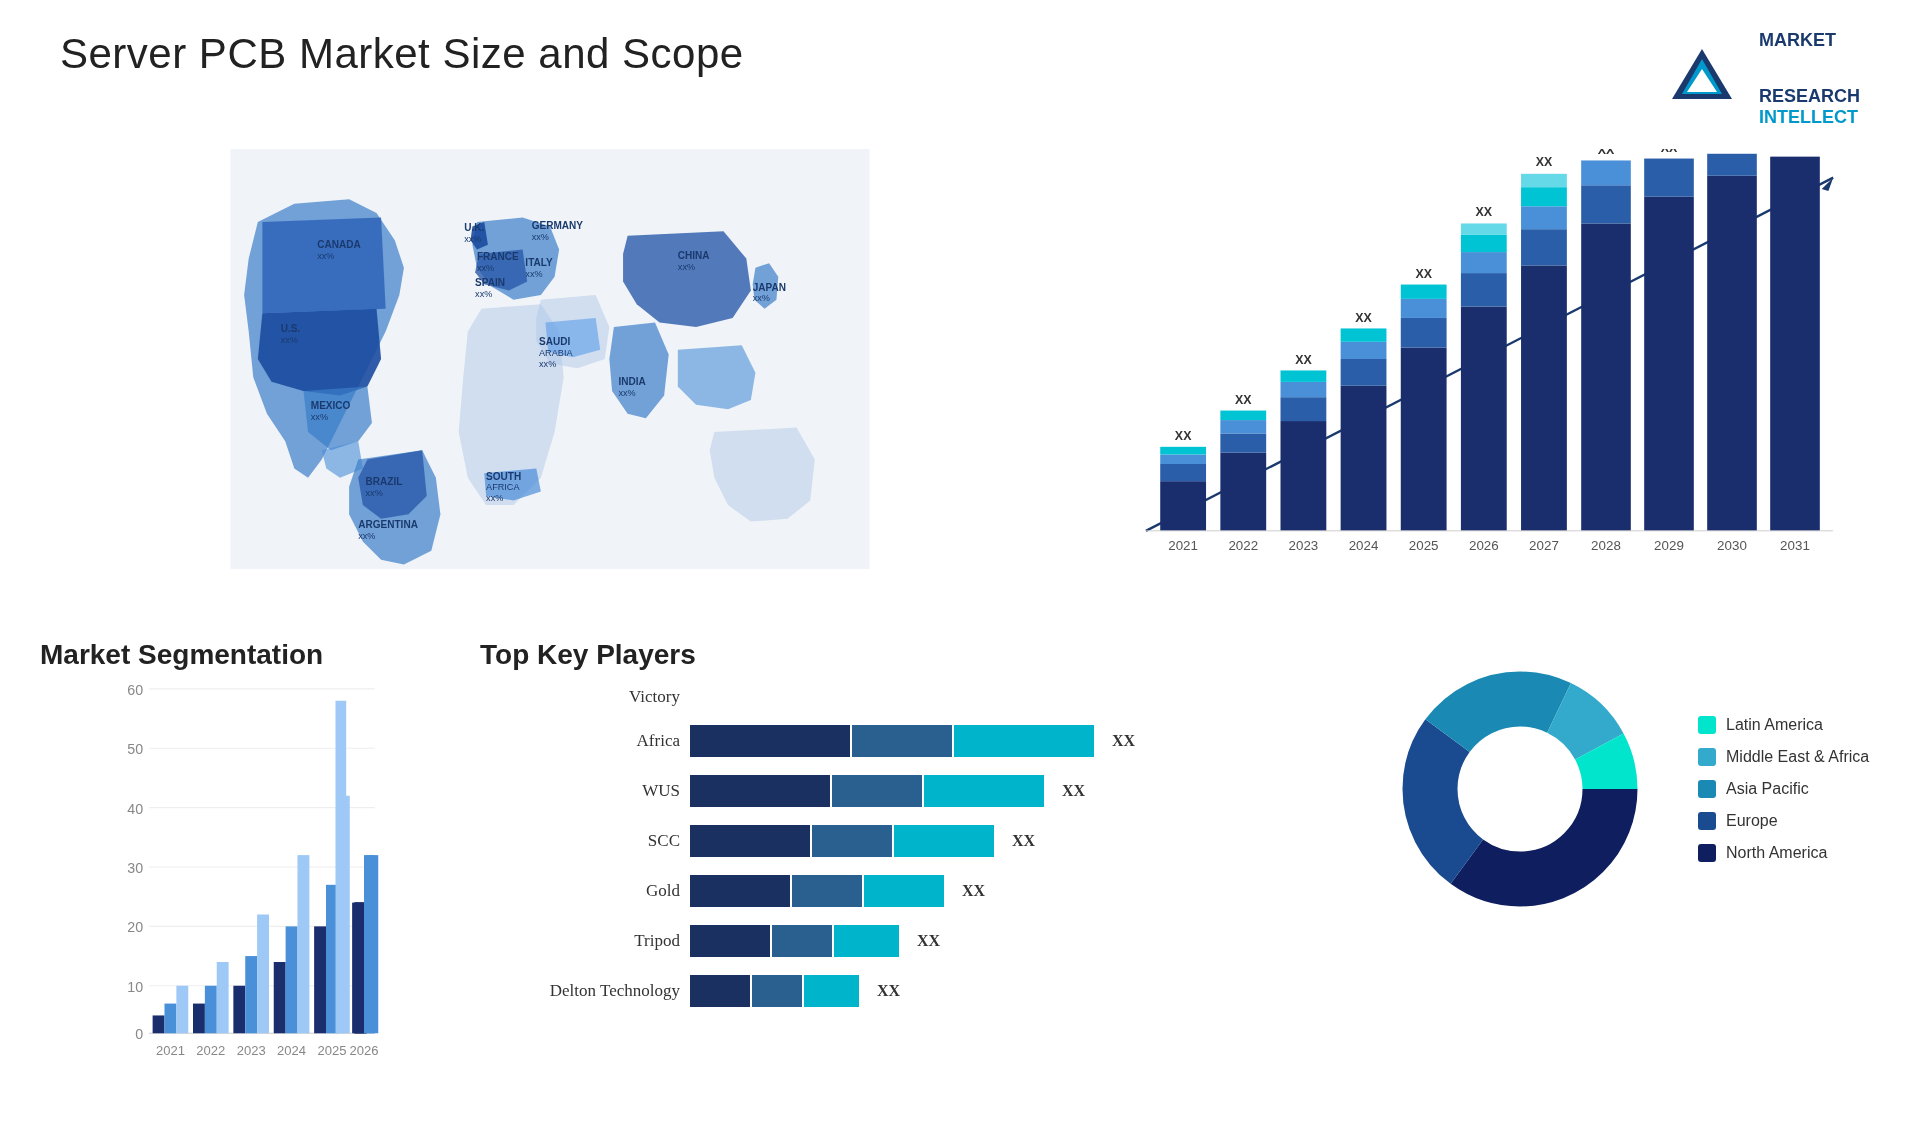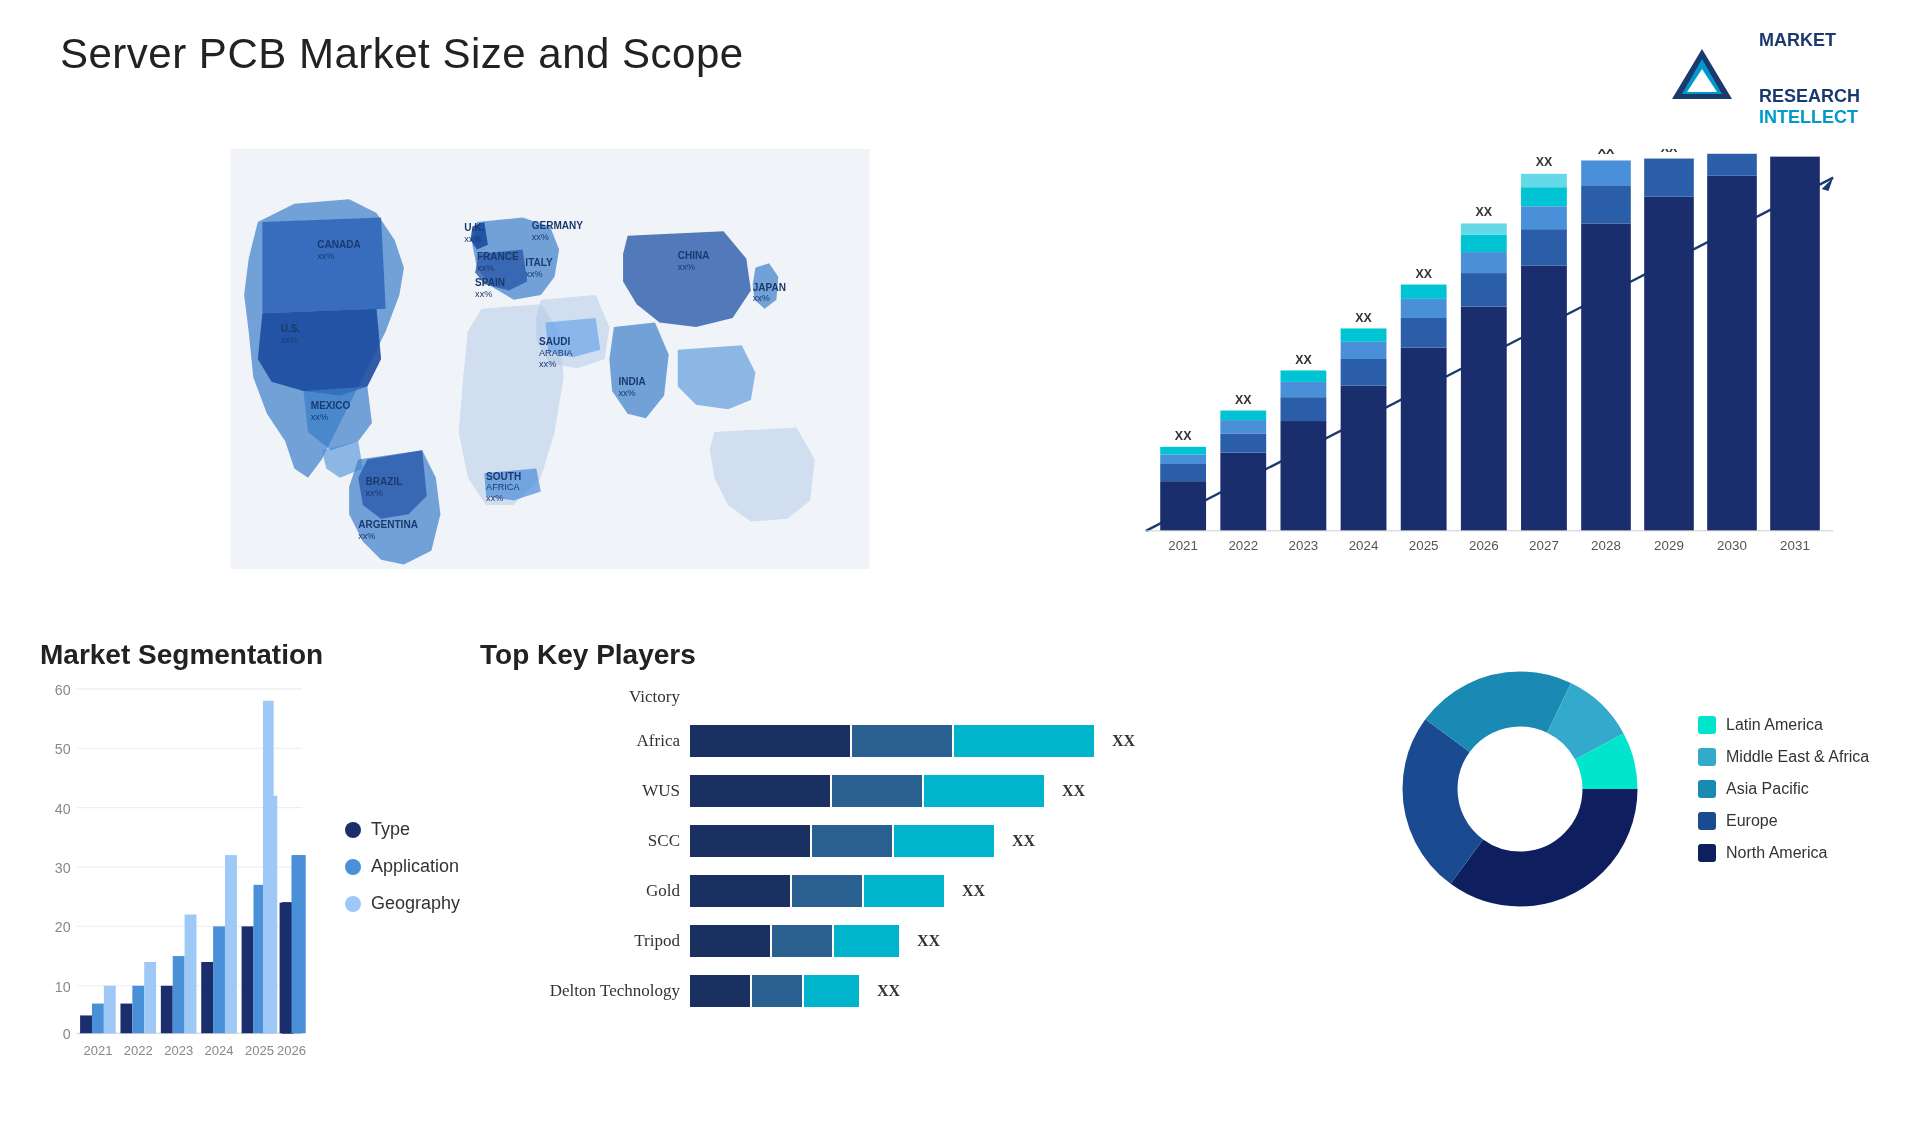--- a/index.html
+++ b/index.html
@@ -478,34 +478,20 @@
             <rect x="182" y="20" width="9" height="280" fill="#9ec8f5"></rect>
 
             <text x="43" y="318" font-size="11" fill="#888" text-anchor="middle">2021</text>
             <text x="77" y="318" font-size="11" fill="#888" text-anchor="middle">2022</text>
             <text x="111" y="318" font-size="11" fill="#888" text-anchor="middle">2023</text>
             <text x="145" y="318" font-size="11" fill="#888" text-anchor="middle">2024</text>
             <text x="179" y="318" font-size="11" fill="#888" text-anchor="middle">2025</text>
             <text x="206" y="318" font-size="11" fill="#888" text-anchor="middle">2026</text>
           </svg>
         </div>
-        <div class="seg-legend">
-          <div class="legend-item">
-            <div class="legend-dot" style="background:#1a2e6e;"></div>
-            <span>Type</span>
-          </div>
-          <div class="legend-item">
-            <div class="legend-dot" style="background:#4a90d9;"></div>
-            <span>Application</span>
-          </div>
-          <div class="legend-item">
-            <div class="legend-dot" style="background:#9ec8f5;"></div>
-            <span>Geography</span>
-          </div>
-        </div>
       </div>
     </div>
   </div>
 
   <div class="key-players-section">
     <h2 class="section-title">Top Key Players</h2>
     <div class="players-container">
 
       <div class="player-row">
         <div class="player-name">Victory</div>

